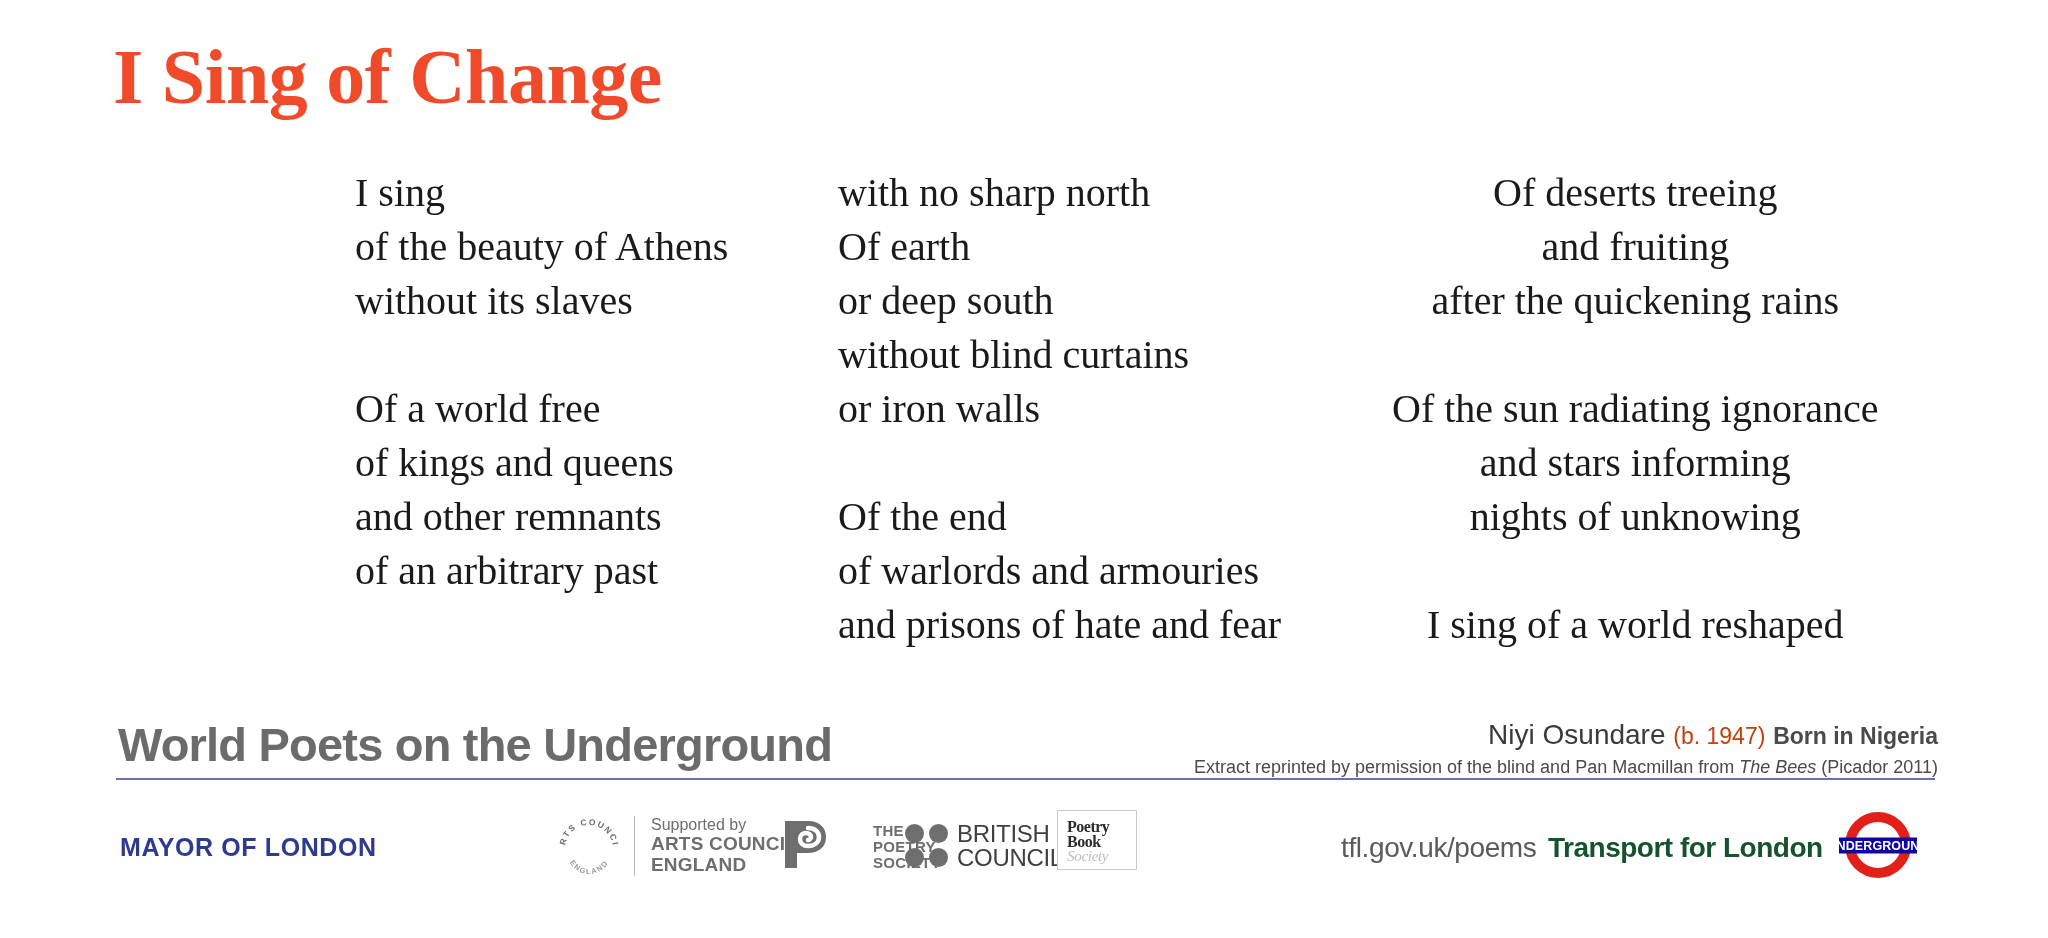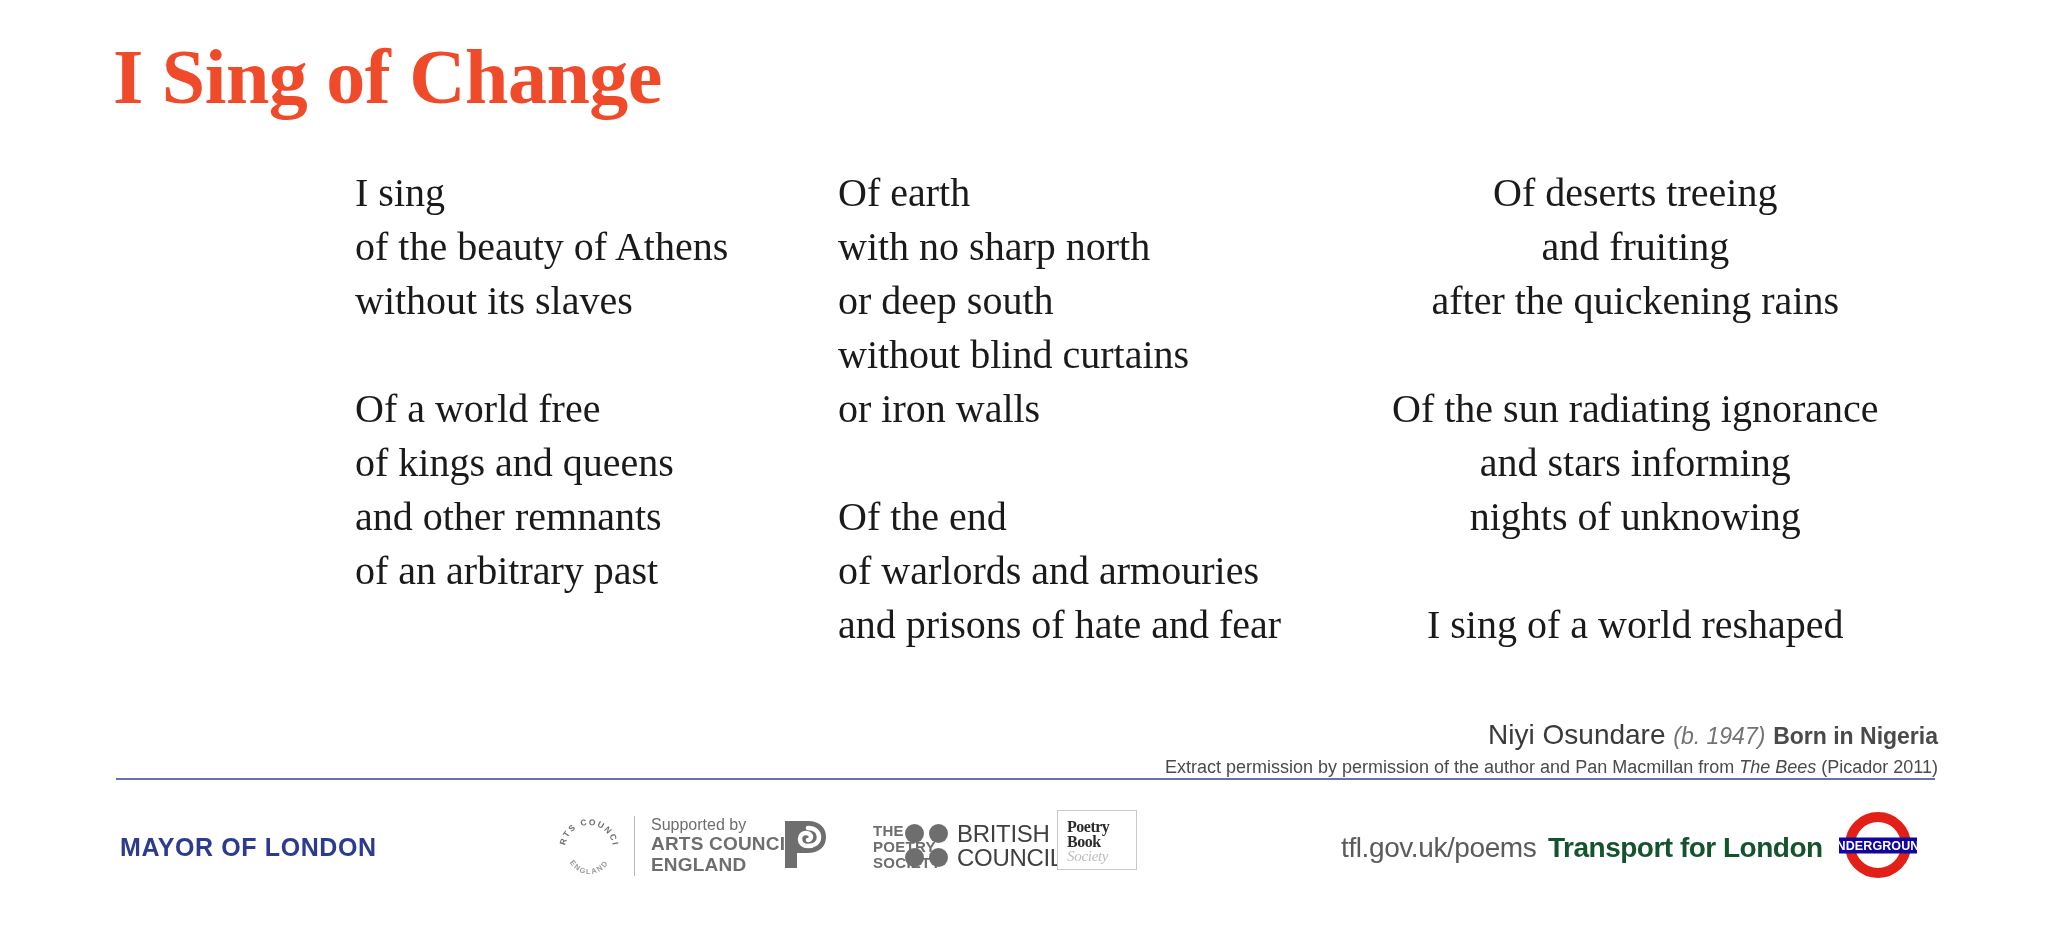--- a/index.html
+++ b/index.html
@@ -89,22 +89,21 @@
     white-space: nowrap;
   }
   .credit-author {
     font-family: "Liberation Sans", sans-serif;
     font-size: 28px;
     line-height: 34px;
     color: #3a3a3a;
   }
   .credit-author .dates {
     font-size: 23px;
-    color: #737373;
-    font-style: italic;
+    color: #c2410c;
   }
   .credit-author .origin {
     font-size: 23px;
     font-weight: bold;
     color: #4a4a4a;
   }
   .credit-permission {
     margin-top: 3px;
     font-family: "Liberation Sans", sans-serif;
     font-size: 18px;
@@ -296,22 +295,22 @@
       <span class="poem-line">of the beauty of Athens</span>
       <span class="poem-line">without its slaves</span>
       <span class="poem-line blank">&nbsp;</span>
       <span class="poem-line">Of a world free</span>
       <span class="poem-line">of kings and queens</span>
       <span class="poem-line">and other remnants</span>
       <span class="poem-line">of an arbitrary past</span>
     </div>
 
     <div class="poem-col c2">
+      <span class="poem-line">with no sharp north</span>
       <span class="poem-line">Of earth</span>
-      <span class="poem-line">with no sharp north</span>
       <span class="poem-line">or deep south</span>
       <span class="poem-line">without blind curtains</span>
       <span class="poem-line">or iron walls</span>
       <span class="poem-line blank">&nbsp;</span>
       <span class="poem-line">Of the end</span>
       <span class="poem-line">of warlords and armouries</span>
       <span class="poem-line">and prisons of hate and fear</span>
     </div>
 
     <div class="poem-col c3">
@@ -322,29 +321,30 @@
       <span class="poem-line">Of the sun radiating ignorance</span>
       <span class="poem-line">and stars informing</span>
       <span class="poem-line">nights of unknowing</span>
       <span class="poem-line blank">&nbsp;</span>
       <span class="poem-line">I sing of a world reshaped</span>
     </div>
   </div>
 
   <div class="footer">
 
+    <div class="brand-line">World Poets on the Underground</div>
 
     <div class="credit-block">
       <div class="credit-author">
         <span>Niyi Osundare</span>
         <span class="dates">(b. 1947)</span>
         <span class="origin">Born in Nigeria</span>
       </div>
       <div class="credit-permission">
-        <span>Extract permission by permission of the author and Pan Macmillan from</span>
+        <span>Extract reprinted by permission of the blind and Pan Macmillan from</span>
         <span class="bookname">The Bees</span>
         <span>(Picador 2011)</span>
       </div>
     </div>
 
     <div class="rule"></div>
 
     <div class="logo-row">
 
       <div class="mayor-of-london">MAYOR OF LONDON</div>

